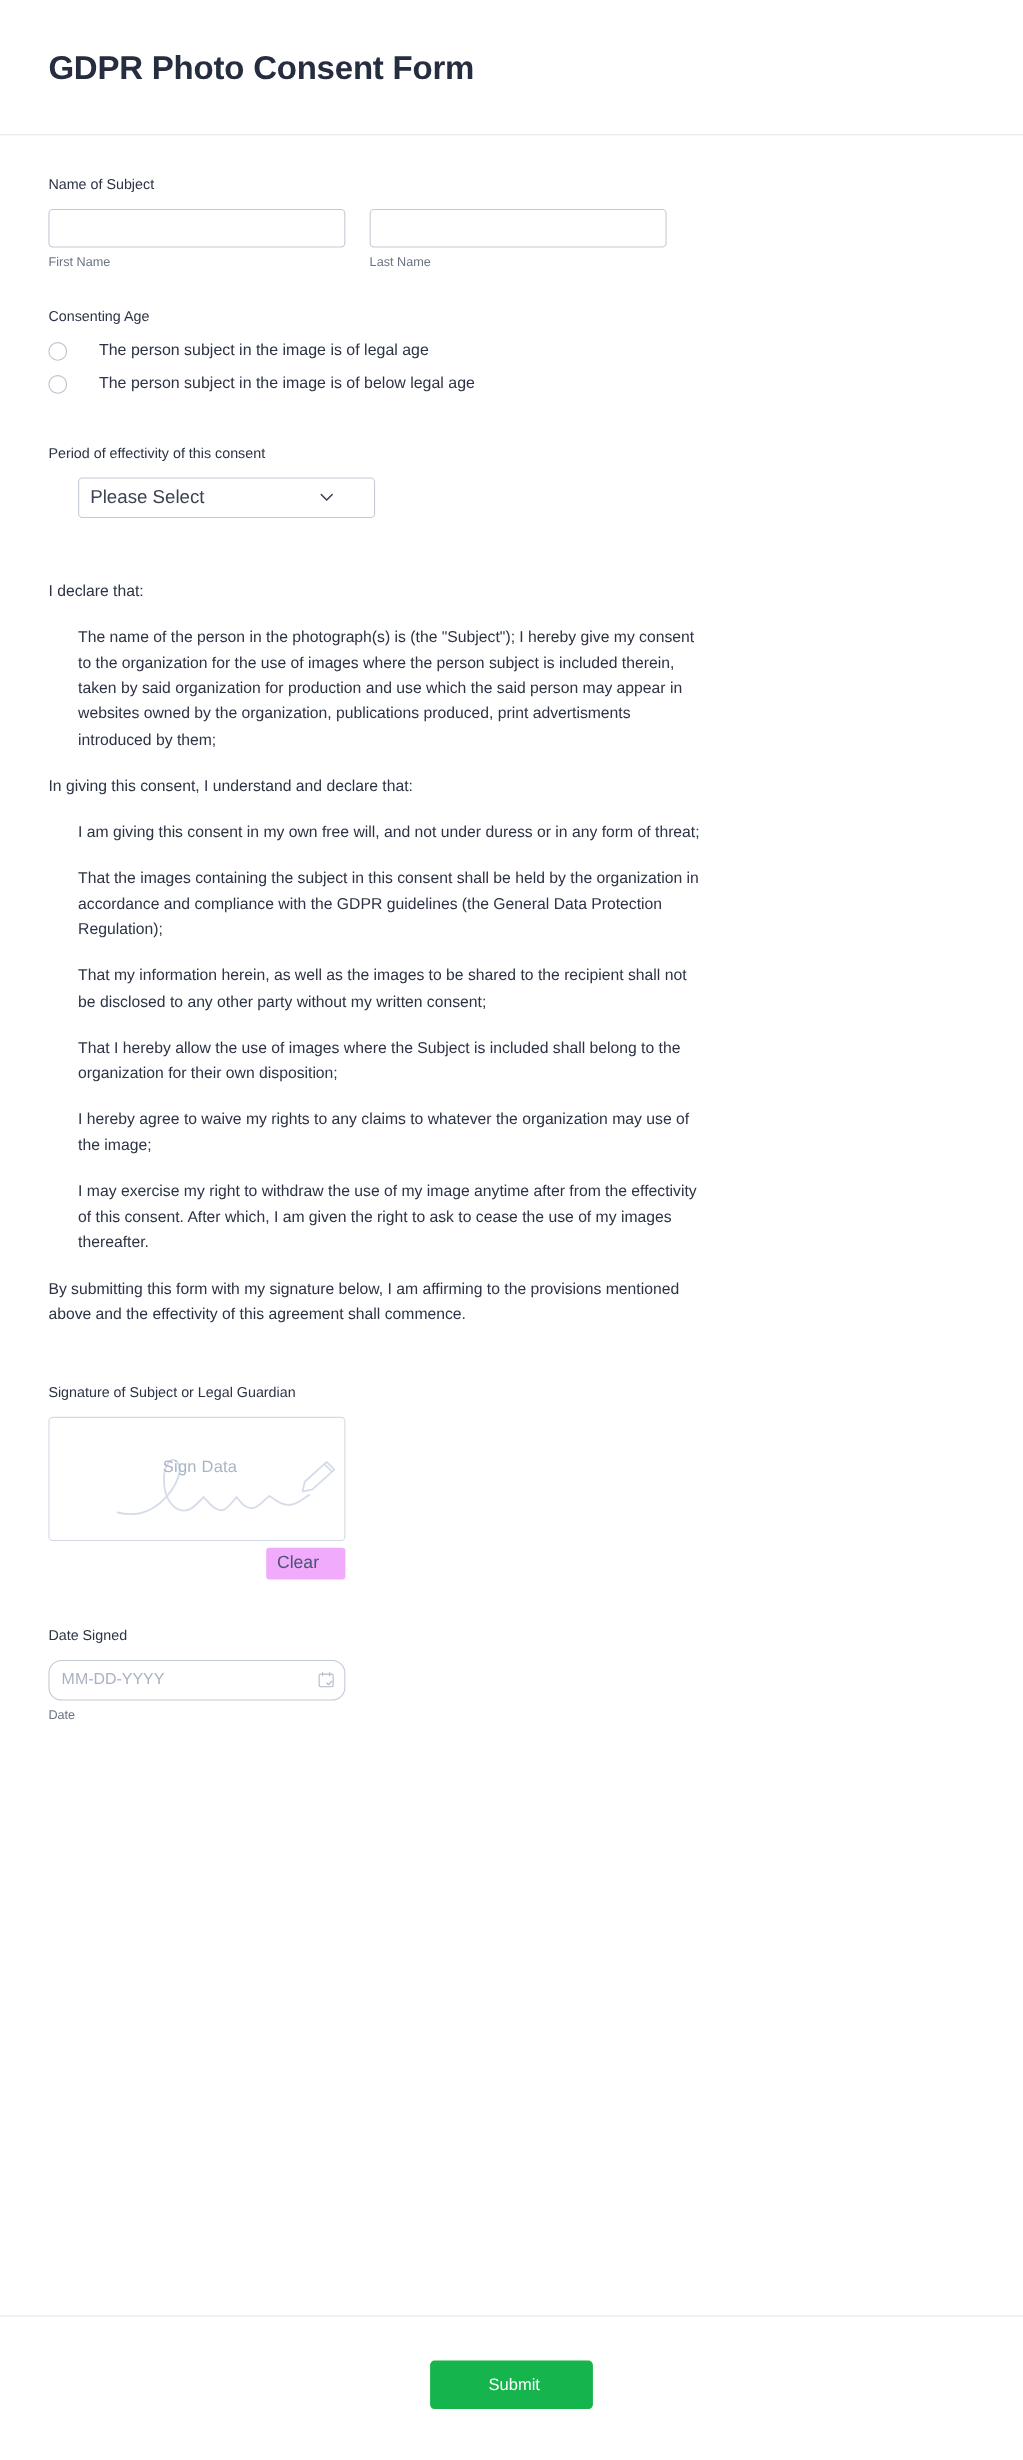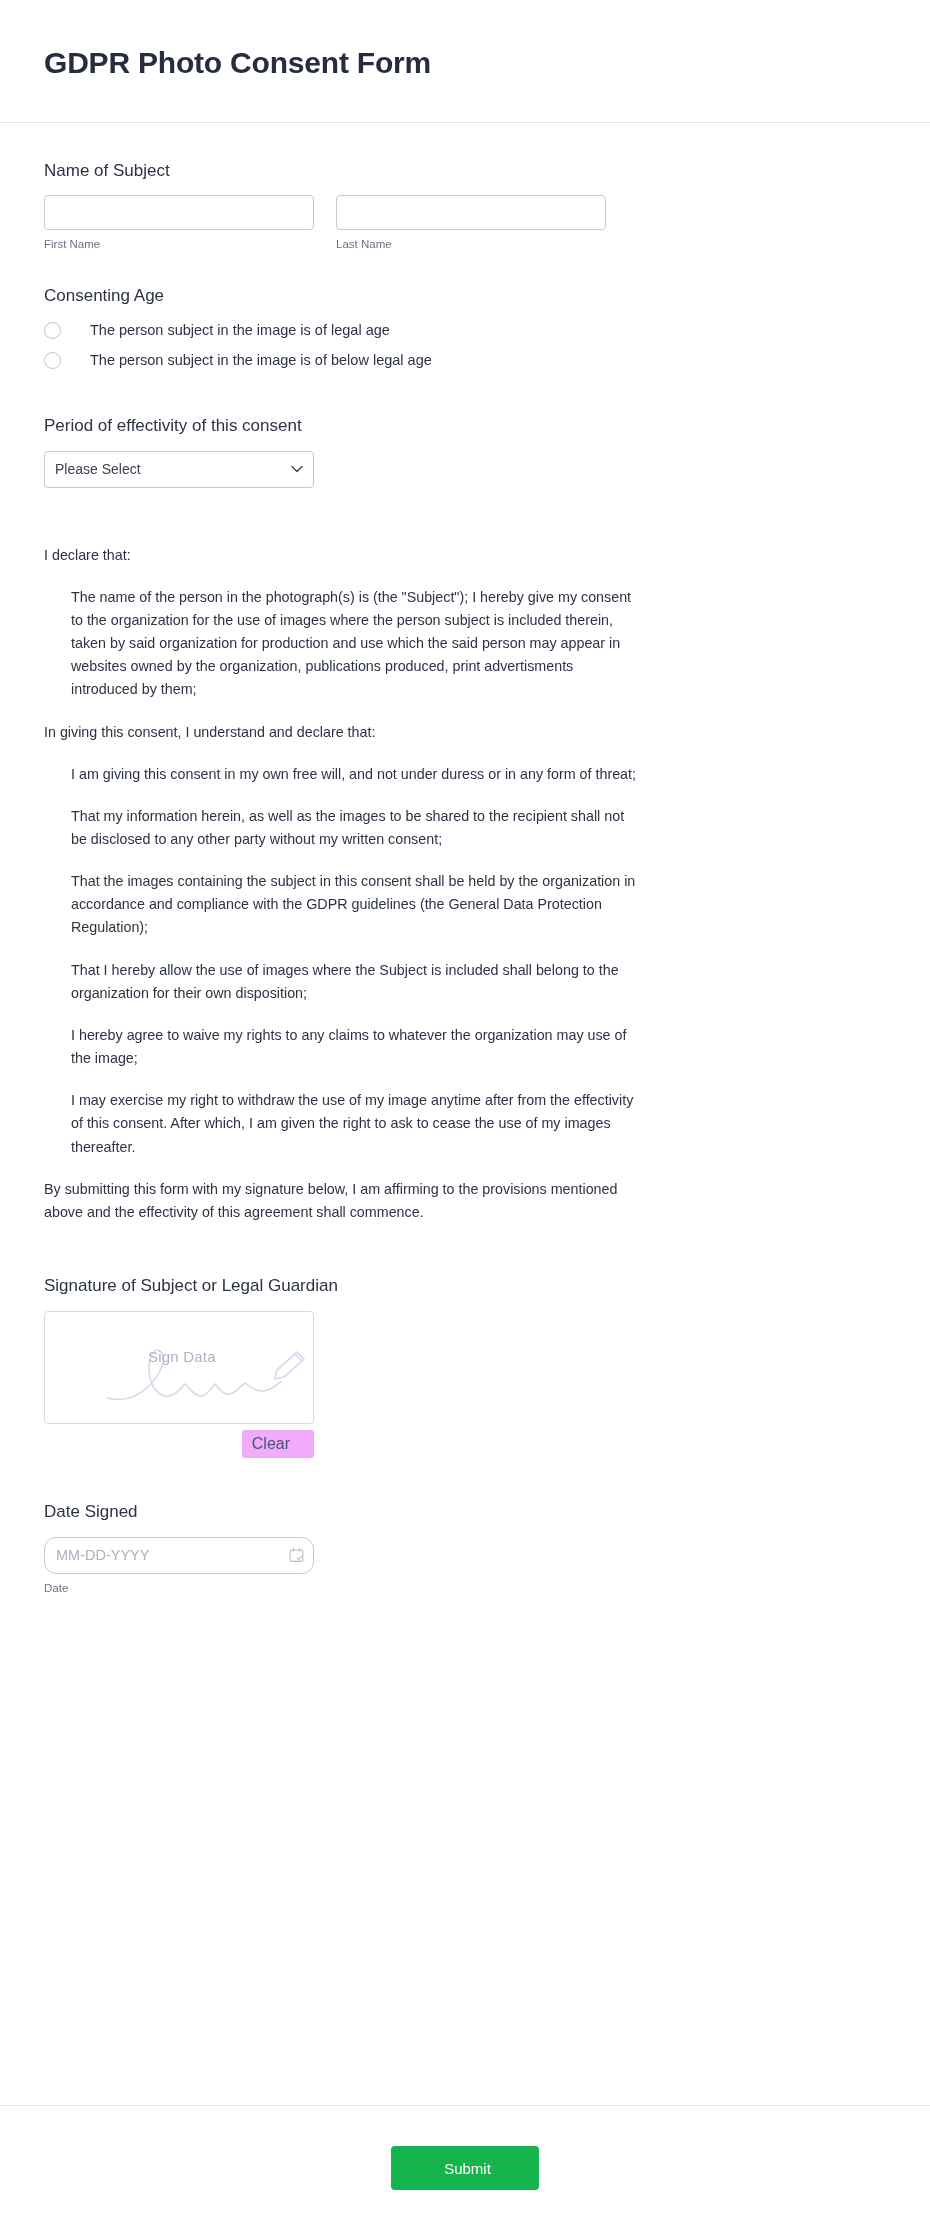--- a/index.html
+++ b/index.html
@@ -39,21 +39,21 @@
 
   
   .form-body {
     padding: 36px 44px 10px 44px;
     flex: 1 1 auto;
   }
 
   .field-block { margin-bottom: 34px; }
 
   .field-label {
-    font-size: 17px;
+    font-size: 13px;
     line-height: 1.4;
     color: #2c3345;
     margin-bottom: 13px;
     display: block;
   }
 
   .name-row {
     display: flex;
     gap: 22px;
   }
@@ -104,25 +104,26 @@
   .select-wrap {
     position: relative;
     width: 270px;
   }
   .select-box {
     width: 100%;
     height: 37px;
     border: 1px solid #c3cad5;
     border-radius: 4px;
     background: #ffffff;
-    font-size: 14px;
+    font-size: 17px;
     color: #3b4252;
     padding: 7px 30px 7px 10px;
     display: flex;
     align-items: center;
+    margin-left: 27px;
   }
   .select-chevron {
     position: absolute;
     right: 11px;
     top: 50%;
     transform: translateY(-50%);
     pointer-events: none;
     line-height: 0;
   }
 
@@ -282,22 +283,22 @@
           </svg>
         </span>
       </div>
     </div>
 
     <div class="declaration">
       <p class="decl-p">I declare that:</p>
       <p class="decl-p indented">The name of the person in the photograph(s) is (the "Subject"); I hereby give my consent to the organization for the use of images where the person subject is included therein, taken by said organization for production and use which the said person may appear in websites owned by the organization, publications produced, print advertisments introduced by them;</p>
       <p class="decl-p">In giving this consent, I understand and declare that:</p>
       <p class="decl-p indented">I am giving this consent in my own free will, and not under duress or in any form of threat;</p>
+      <p class="decl-p indented">That the images containing the subject in this consent shall be held by the organization in accordance and compliance with the GDPR guidelines (the General Data Protection Regulation);</p>
       <p class="decl-p indented">That my information herein, as well as the images to be shared to the recipient shall not be disclosed to any other party without my written consent;</p>
-      <p class="decl-p indented">That the images containing the subject in this consent shall be held by the organization in accordance and compliance with the GDPR guidelines (the General Data Protection Regulation);</p>
       <p class="decl-p indented">That I hereby allow the use of images where the Subject is included shall belong to the organization for their own disposition;</p>
       <p class="decl-p indented">I hereby agree to waive my rights to any claims to whatever the organization may use of the image;</p>
       <p class="decl-p indented">I may exercise my right to withdraw the use of my image anytime after from the effectivity of this consent. After which, I am given the right to ask to cease the use of my images thereafter.</p>
       <p class="decl-p">By submitting this form with my signature below, I am affirming to the provisions mentioned above and the effectivity of this agreement shall commence.</p>
     </div>
 
     <div class="sig-section">
       <span class="field-label">Signature of Subject or Legal Guardian</span>
       <div class="sig-pad">
         <div class="sig-placeholder">

